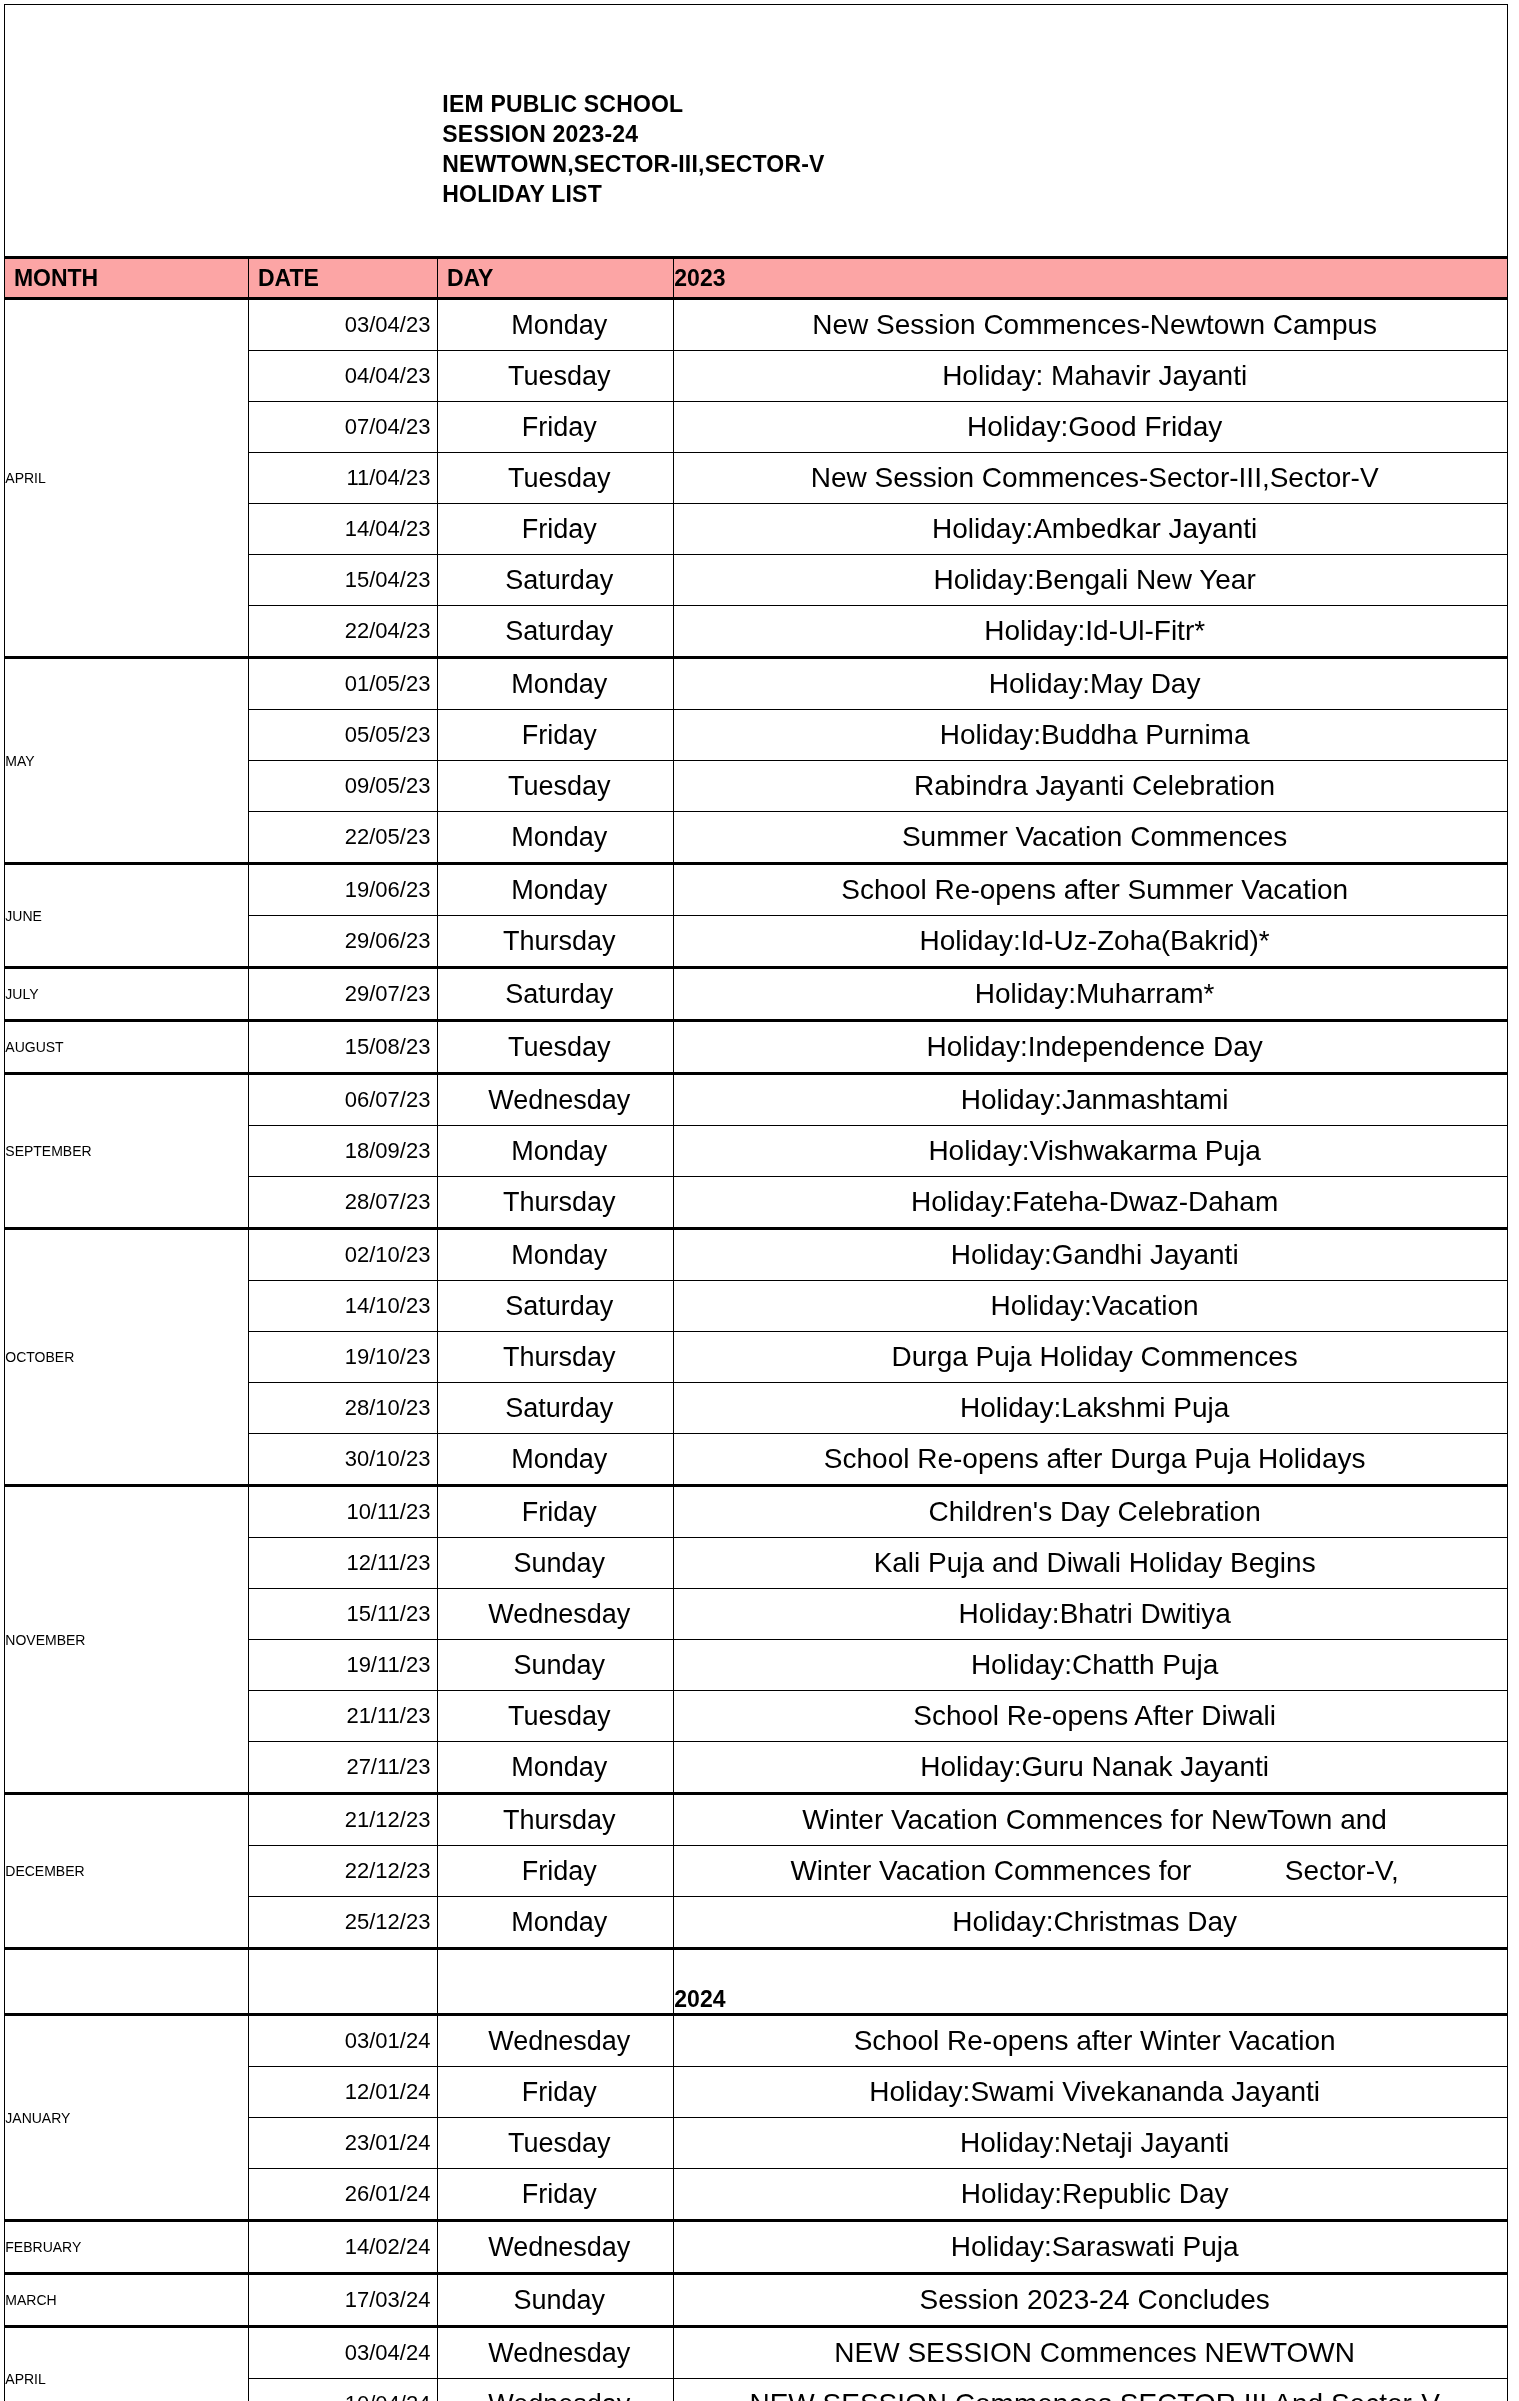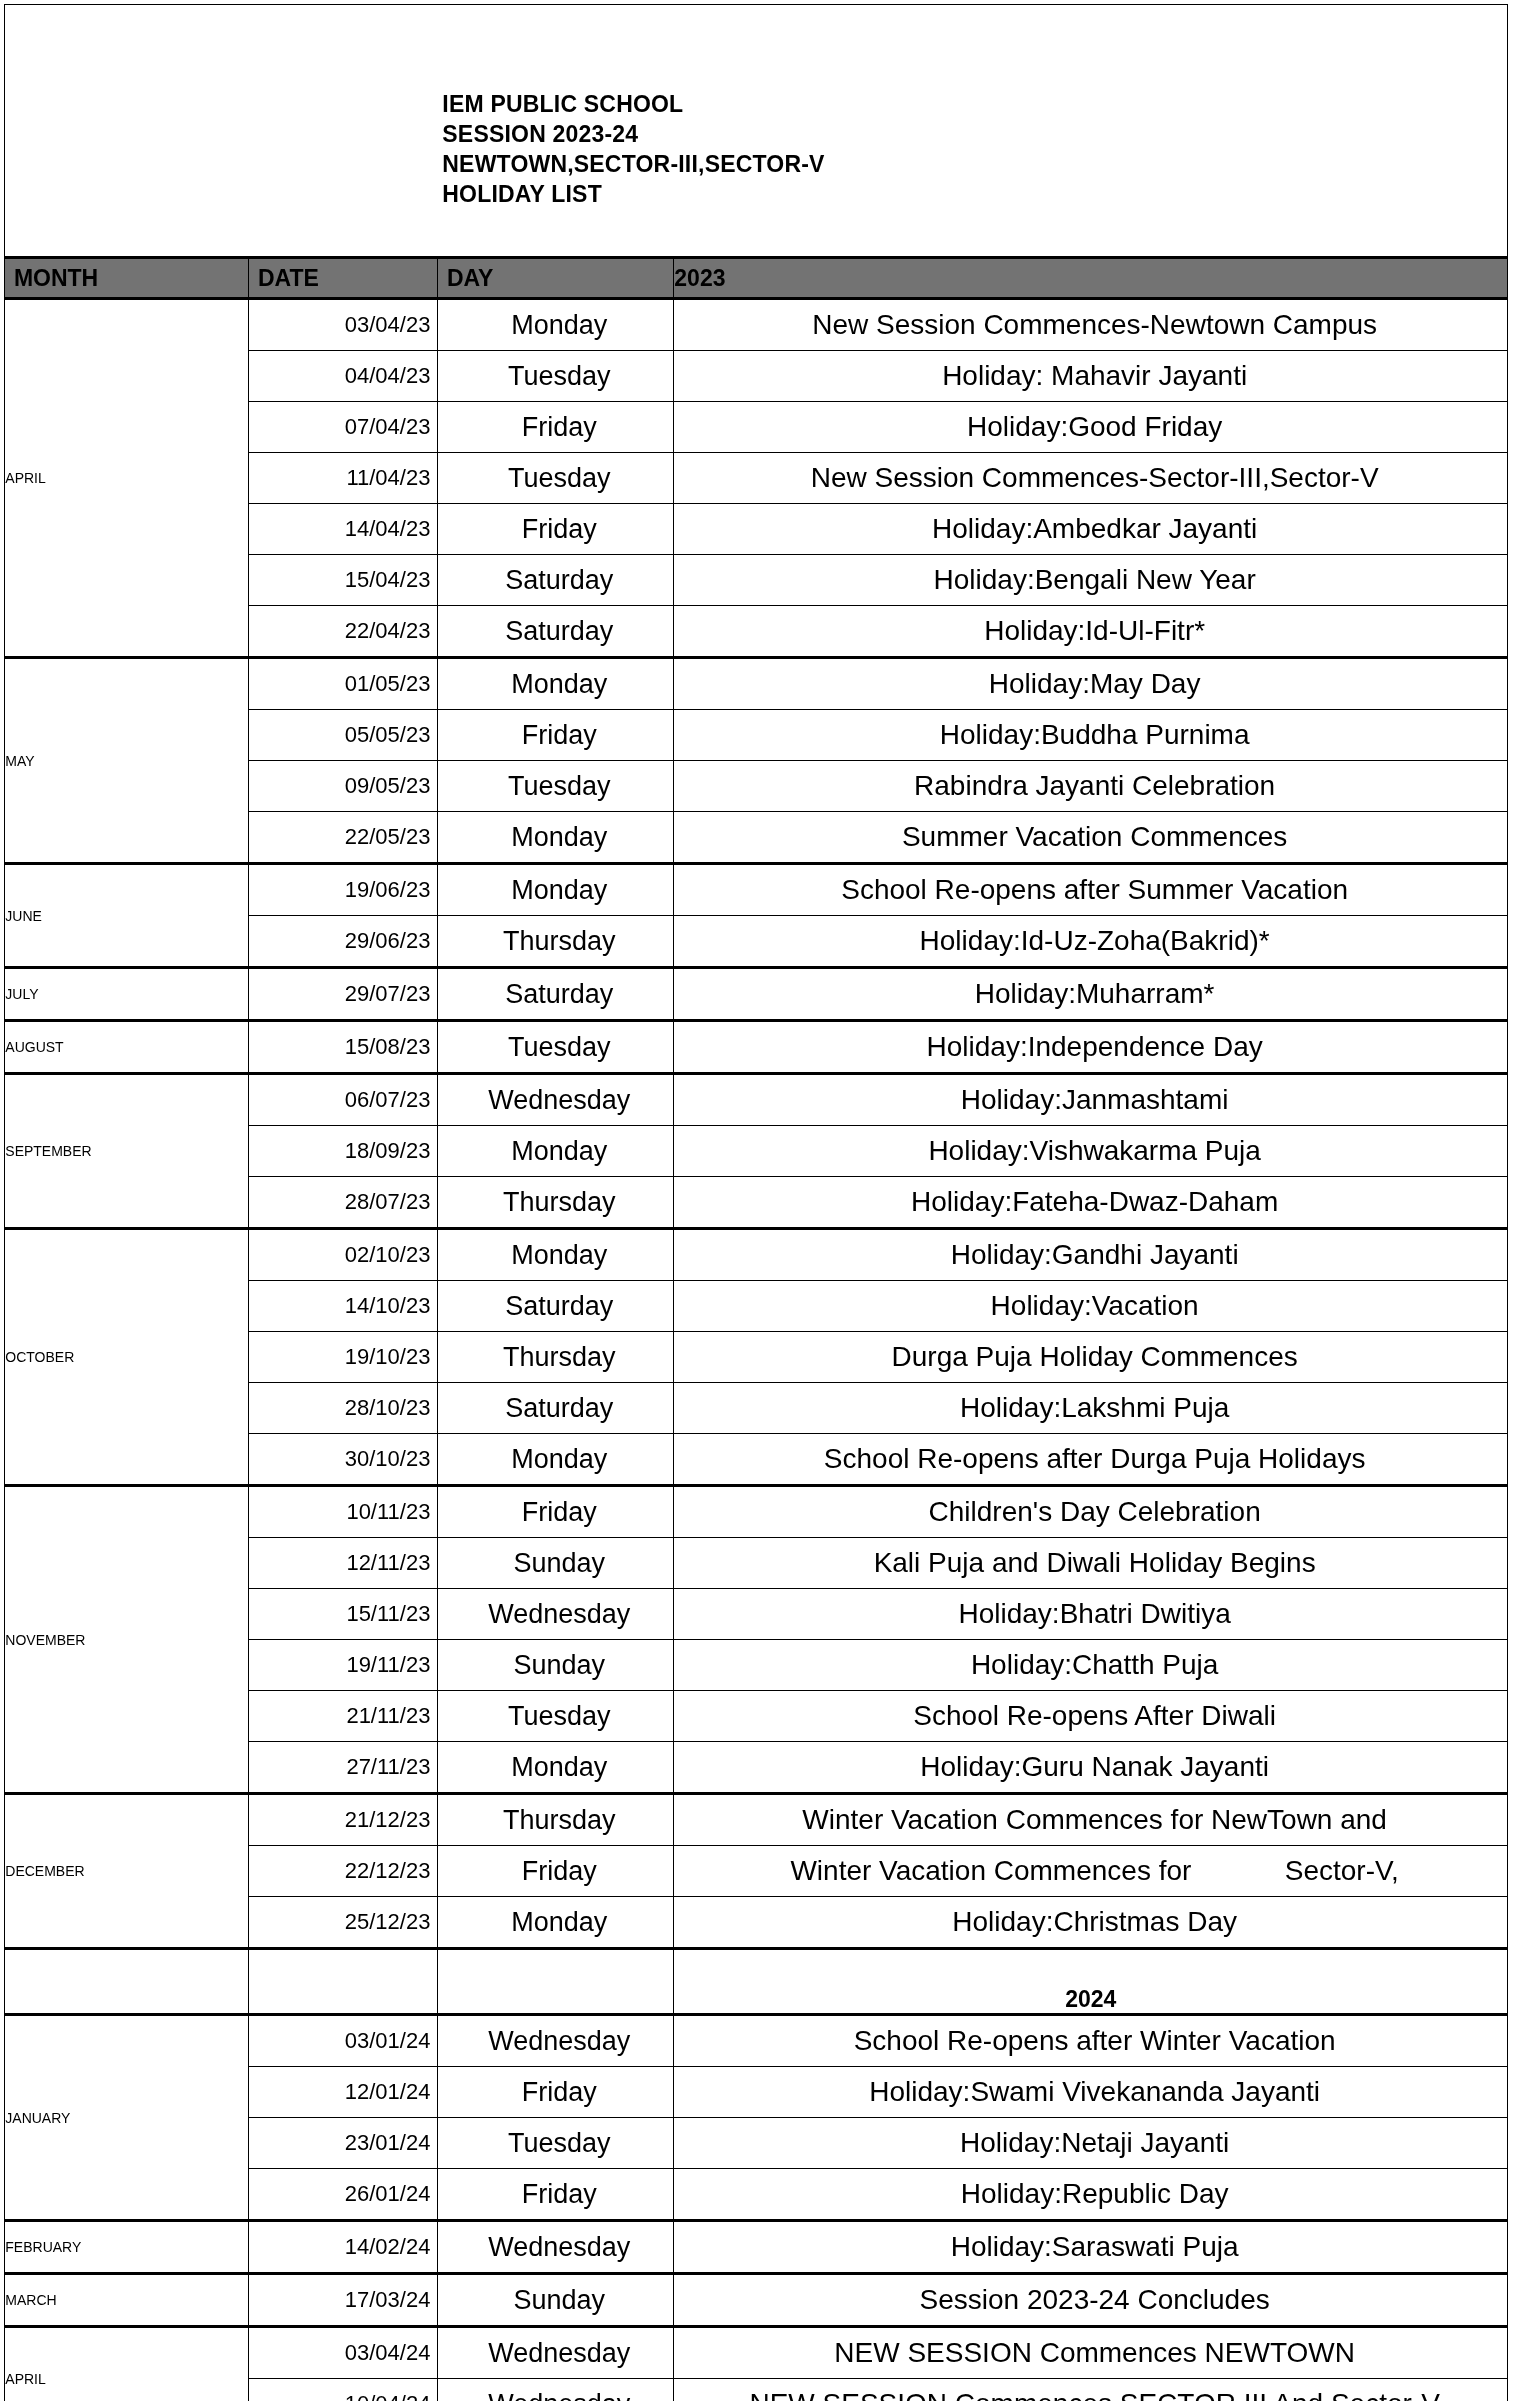--- a/index.html
+++ b/index.html
@@ -57,21 +57,21 @@
   .title-line {
     font-weight: bold;
     font-size: 23px;
     letter-spacing: 0.2px;
     line-height: 30px;
     white-space: nowrap;
   }
 
   
   tr.col-header td {
-    background: #737373;
+    background: #fca5a5;
     border-top: 3.4px solid #000000;
     border-bottom: 3.4px solid #000000;
     height: 38px;
   }
   .hdr-text {
     font-size: 23px;
     font-weight: bold;
     line-height: 38px;
     padding-left: 8.6px;
     white-space: nowrap;
@@ -119,21 +119,21 @@
 
   
   tr.year-row td {
     height: 50px;
     border-top: 3.4px solid #000000;
     border-bottom: 3.4px solid #000000;
   }
   .year-text {
     font-size: 23px;
     font-weight: bold;
-    text-align: center;
+    text-align: left;
     margin-top: 36px;
   }
 
   tr.last-row > td { border-bottom: 3.4px solid #000000; }
 </style>
 </head>
 <body>
 
 <div id="sheet">
   <table class="holiday-table">

